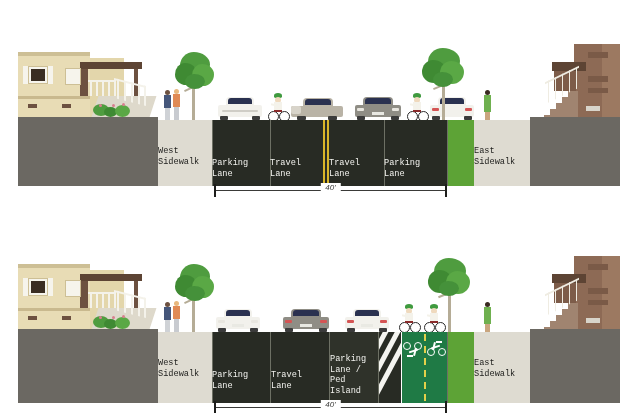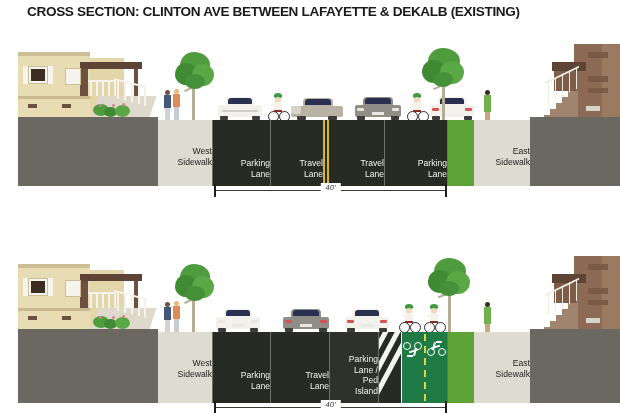--- a/index.html
+++ b/index.html
@@ -45,23 +45,23 @@
     position:absolute;display:block;width:5px;height:150%;
     background:#f4f4f0;transform:rotate(28deg);transform-origin:top left;
   }
   .pedisland{position:absolute;background:#2f322a;}
 
   .lane-div{position:absolute;width:1px;background:#6d7064;top:0;bottom:0;}
   .yellowline{position:absolute;background:#d8b52a;}
 
   
   .lbl{
-    position:absolute;text-align:right;
+    position:absolute;text-align:left;
     font-size:8.6px;line-height:10.5px;color:#1d1d1b;
-    font-family:Liberation Sans, sans-serif;
+    font-family:Liberation Mono, monospace;
     white-space:pre-line;
   }
   .lbl-dark{color:#f2f2ee;}
 
   
   .dim{position:absolute;height:14px;}
   .dim .rule{position:absolute;left:0;right:0;top:6px;height:1px;background:#3a3a38;}
   .dim .cap{position:absolute;top:0;width:1.6px;height:13px;background:#1d1d1b;}
   .dim .cap.l{left:0;}
   .dim .cap.r{right:0;}
@@ -140,21 +140,20 @@
   .bikemark .w{position:absolute;border:1.8px solid #ffffff;border-radius:50%;}
   .bikemark .f{position:absolute;background:#ffffff;}
   .dashline{position:absolute;}
   .dashline i{position:absolute;left:0;width:100%;background:#e3d14a;}
 </style>
 </head>
 <body>
 
 <div class="section sec-existing">
 
-  <div class="title title-existing">CROSS SECTION: CLINTON AVE BETWEEN LAFAYETTE &amp; DEKALB (EXISTING)</div>
 
   <div class="scene scene-existing">
     <div class="sky"></div>
 
     <div class="house" style="left:18px;top:10px;width:130px;height:78px;">
       <div class="h-body" style="left:0;top:8px;width:72px;height:70px;"></div>
       <div class="h-body2" style="left:72px;top:14px;width:34px;height:64px;"></div>
       <div class="h-cornice" style="left:0;top:8px;width:72px;height:4px;"></div>
       <div class="h-awning" style="left:62px;top:18px;width:62px;height:7px;"></div>
       <div class="h-awning2" style="left:62px;top:25px;width:8px;height:28px;"></div>

